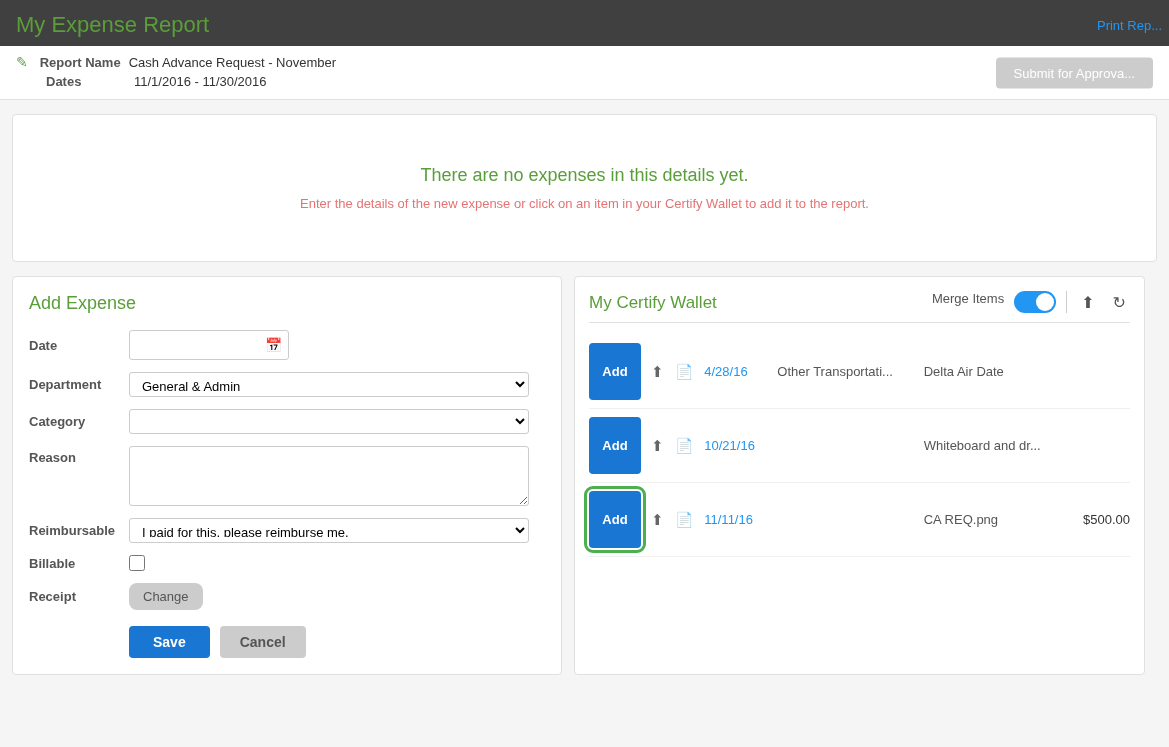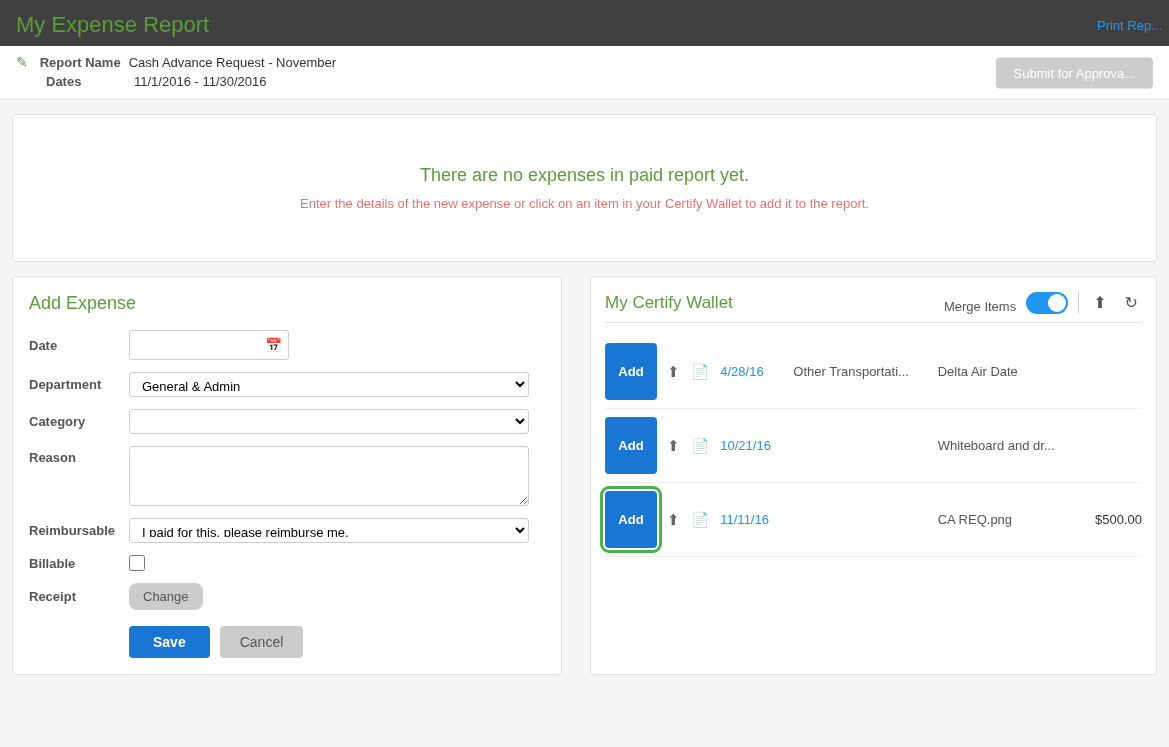--- a/index.html
+++ b/index.html
@@ -83,22 +83,22 @@
       color: #5a9e3a;
       font-size: 18px;
     }
     .empty-subtitle {
       color: #e57373;
       font-size: 13px;
     }
 
     .bottom-section {
       display: flex;
-      gap: 28px;
-      margin: 0 12px 12px 12px;
+      gap: 12px;
+      margin: 0 24px 12px 12px;
     }
 
     
     .add-expense-panel {
       background: #fff;
       border: 1px solid #e0e0e0;
       border-radius: 4px;
       padding: 16px;
       flex: 0 0 550px;
       min-width: 0;
@@ -195,20 +195,21 @@
       font-weight: bold;
     }
     .cancel-btn {
       background: #ccc;
       color: #555;
       border: none;
       padding: 8px 20px;
       border-radius: 4px;
       cursor: pointer;
       font-size: 14px;
+      font-weight: bold;
     }
 
     
     .wallet-panel {
       background: #fff;
       border: 1px solid #e0e0e0;
       border-radius: 4px;
       padding: 14px;
       flex: 1;
       min-width: 0;
@@ -221,21 +222,21 @@
       padding-bottom: 8px;
       border-bottom: 1px solid #e0e0e0;
     }
     .wallet-title {
       font-size: 17px;
       color: #5a9e3a;
       font-weight: normal;
     }
     .wallet-controls {
       display: flex;
-      align-items: flex-end;
+      align-items: flex-start;
       gap: 10px;
     }
     .merge-label {
       color: #555;
       font-size: 13px;
     }
     .toggle-switch {
       display: inline-block;
       width: 42px;
       height: 22px;
@@ -337,21 +338,21 @@
   </div>
   <div class="meta-row">
     <span style="margin-left:22px"></span>
     <span class="meta-label">Dates</span>
     <span class="meta-value">11/1/2016 - 11/30/2016</span>
   </div>
   <button class="submit-btn">Submit for Approva...</button>
 </div>
 
 <div class="empty-report-section">
-  <div class="empty-title">There are no expenses in paid report yet.</div>
+  <div class="empty-title">There are no expenses in this details yet.</div>
   <div class="empty-subtitle">Enter the details of the new expense or click on an item in your Certify Wallet to add it to the report.</div>
 </div>
 
 <div class="bottom-section">
 
   <div class="add-expense-panel">
     <div class="panel-title">Add Expense</div>
 
     <div class="form-row">
       <span class="form-label">Date</span>

